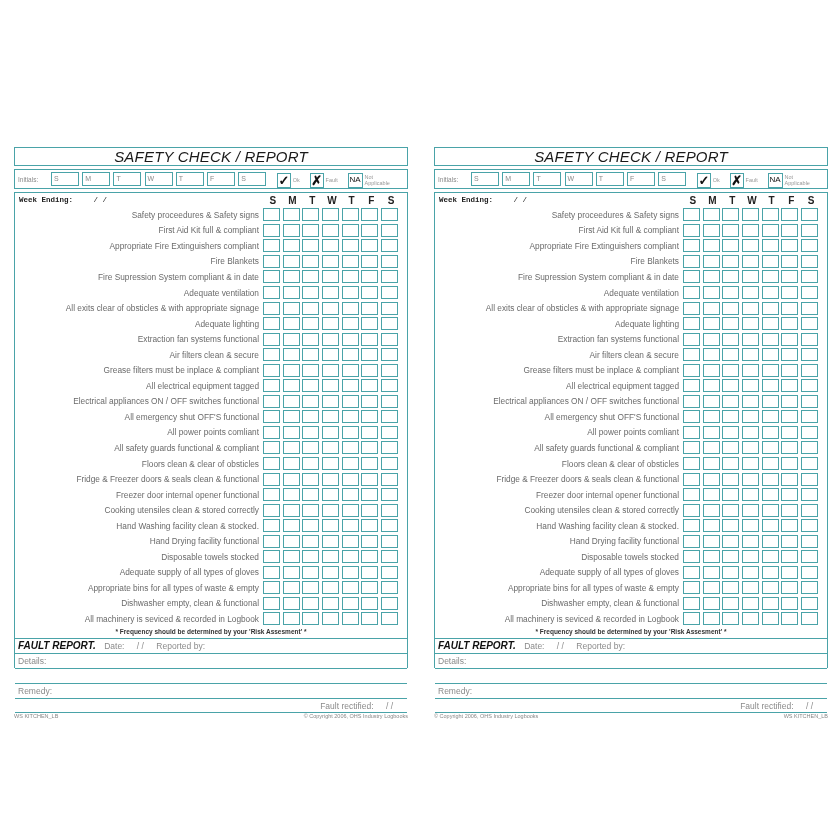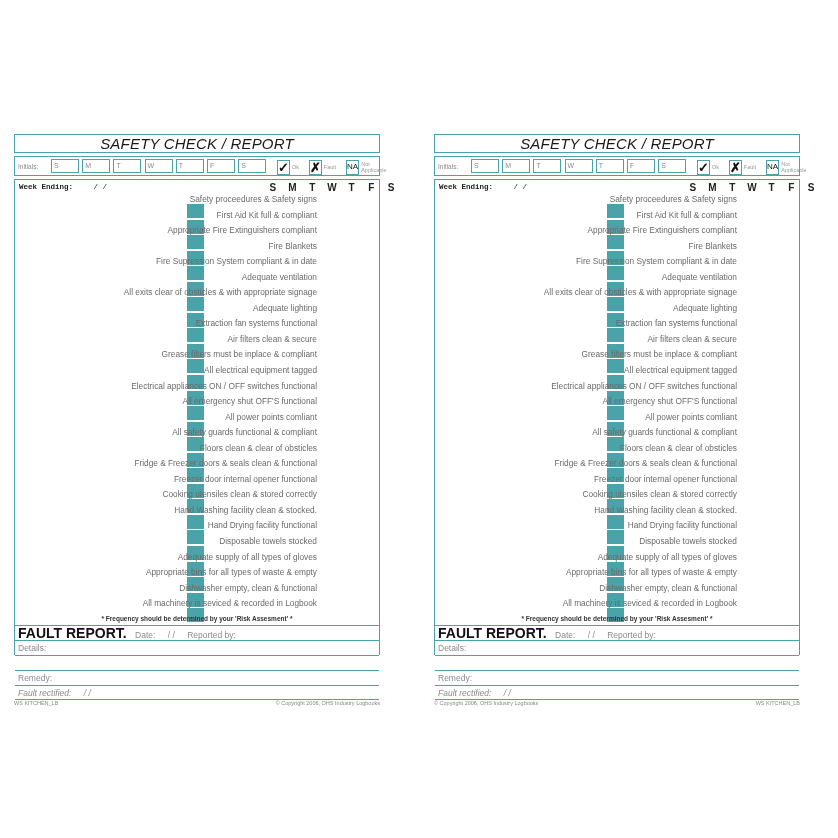--- a/index.html
+++ b/index.html
@@ -1,18 +1,18 @@
 <!DOCTYPE html>
 <html><head>
 <meta charset="utf-8">
 <style>
   html, body { margin: 0; padding: 0; background: #ffffff; }
   body { width: 838px; height: 838px; position: relative; overflow: hidden;
          font-family: "Liberation Sans", sans-serif; color: #5a5a5a; }
-  .form { position: absolute; top: 134px; width: 366px; }
+  .form { position: absolute; top: 147px; width: 394px; }
   .form.left { left: 14px; }
   .form.right { left: 434px; }
   .bx { border: 1px solid #4aa3a8; box-sizing: border-box; }
   .title-box { height: 19px; display: flex; align-items: center; justify-content: center;
                font-style: italic; font-size: 15px; color: #1a1a1a; letter-spacing: 0.2px; }
   .initials-box { margin-top: 3px; height: 20px; display: flex; align-items: center; padding-left: 3px;
                   font-size: 6.5px; color: #8a8a8a; position: relative; }
   .initials-label { width: 33px; }
   .init-cell { width: 28px; height: 14px; margin-right: 3.2px; border: 1px solid #4aa3a8;
                box-sizing: border-box; font-size: 7px; padding-left: 2px; line-height: 12px; color: #8a8a8a; }
@@ -20,29 +20,29 @@
   .legend .sym { width: 14px; height: 15px; border: 1px solid #4aa3a8; box-sizing: border-box;
                  font-size: 13px; font-weight: bold; color: #111; display: flex; align-items: center; justify-content: center; line-height: 1; }
   .legend .sym.na { width: 15px; font-size: 8px; font-weight: normal; }
   .legend .txt { font-size: 5.5px; color: #999; margin-right: 8px; }
   .main-box { margin-top: 3px; height: 476px; position: relative; border-bottom: none; }
   .week { position: absolute; left: 4px; top: 3px; font-size: 7.5px; font-weight: bold; color: #222; font-family: Liberation Mono, monospace; }
   .week .slash { font-weight: normal; margin-left: 16px; }
   .days { position: absolute; left: 248px; top: 2px; display: flex; }
   .days span { width: 19.7px; text-align: center; font-size: 10px; font-weight: bold; color: #222; }
   .rows { position: absolute; left: 0; top: 14px; width: 100%; }
-  .row { height: 15.55px; display: flex; align-items: center; position: relative; flex-direction: column; }
+  .row { height: 15.55px; display: flex; align-items: center; position: relative; }
   .row .lbl { width: 244px; text-align: right; font-size: 8.3px; color: #6a6a6a; white-space: nowrap; padding-right: 4px; }
   .row .cb { width: 17px; height: 13px; border: 1px solid #4aa3a8; box-sizing: border-box; margin-right: 2.7px; }
   .freq { position: absolute; left: 0; width: 100%; top: 435px; text-align: center; font-size: 6.5px; font-weight: bold; color: #333; }
   .fault { position: absolute; left: 0; top: 445px; width: 100%; }
   .fline { height: 15px; border-top: 1px solid #4aa3a8; font-size: 8.5px; color: #8a8a8a; padding-left: 3px; line-height: 14px; box-sizing: border-box; }
-  .fline b { color: #111; font-size: 14px; margin-right: 6px; margin-top: 36px; }
+  .fline b { font-style: italic; color: #111; font-size: 10px; margin-right: 6px; margin-top: 36px; }
   .fline .sp { margin-left: 10px; }
-  .fline.rect { text-align: left; padding-right: 14px; font-style: italic; }
+  .fline.rect { text-align: right; padding-right: 14px; }
   .footer { position: absolute; top: 566px; width: 100%; font-size: 5.5px; color: #888; display: flex; justify-content: space-between; }
 </style>
 </head>
 <body>
 
 <div id="root">
     <div class="form left">
       <div class="bx title-box">SAFETY CHECK / REPORT</div>
       <div class="bx initials-box">
              <span class="initials-label">Initials:</span>

